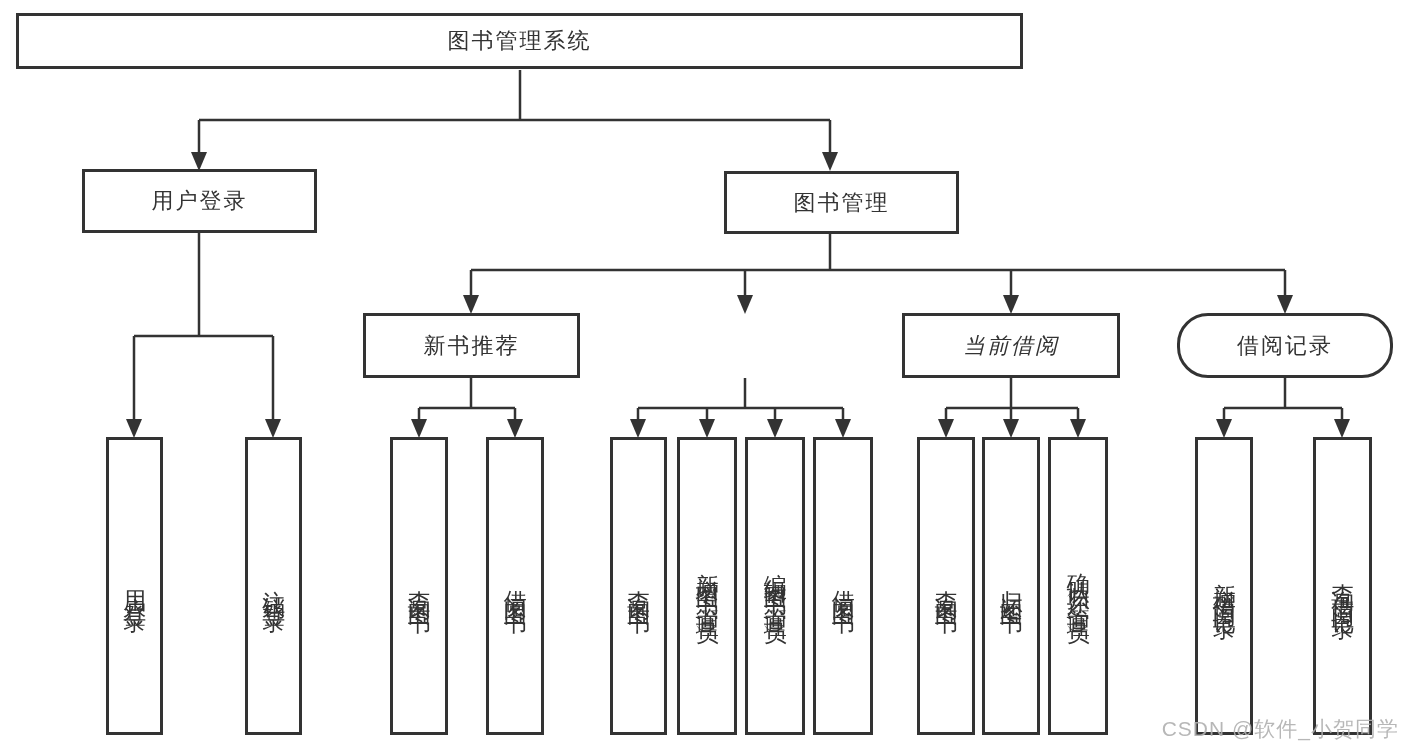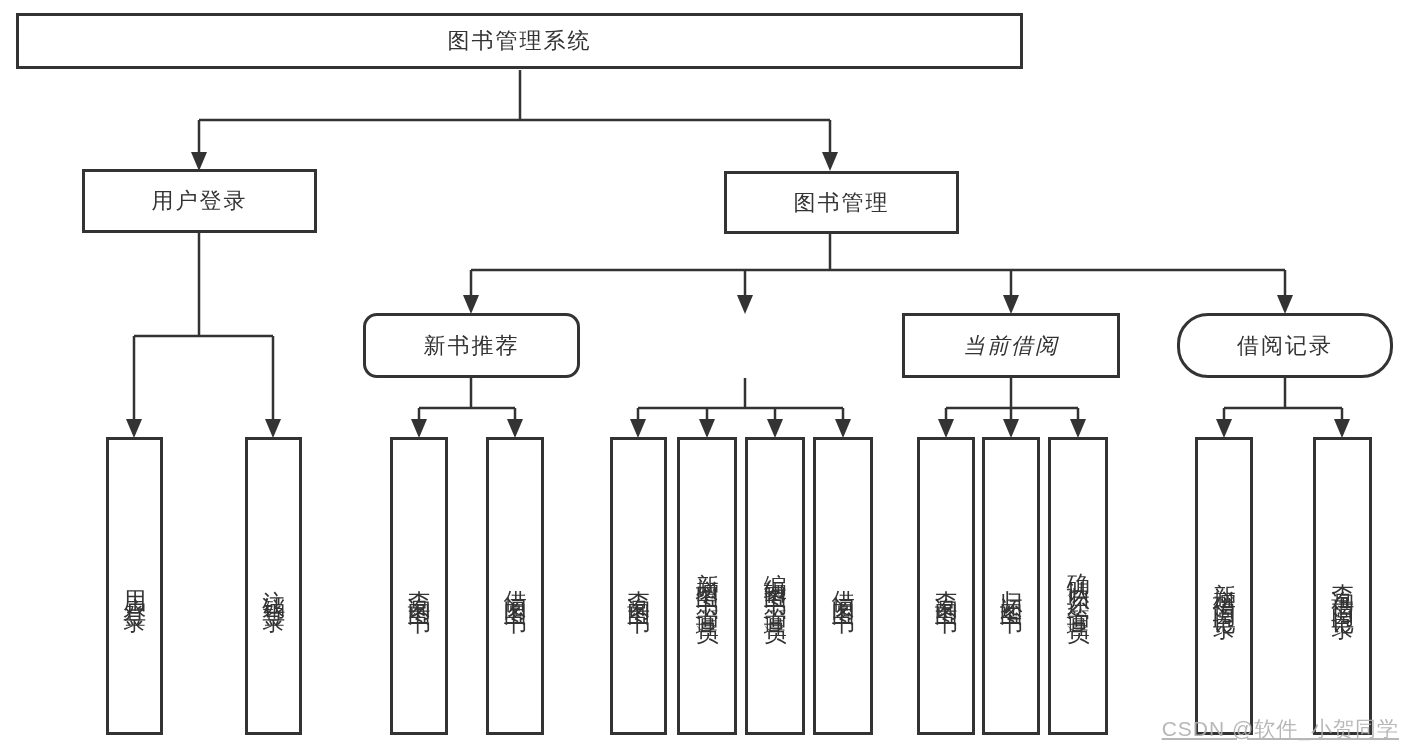--- a/index.html
+++ b/index.html
@@ -32,21 +32,20 @@
     white-space:normal;
   }
   .watermark{
     position:absolute;
     right:6px;bottom:4px;
     font-size:21px;
     color:#b0b0b0;
     letter-spacing:1px;
     z-index:3;
     opacity:.9;
-    text-decoration:underline;
   }
 </style>
 </head>
 <body>
 
 <div class="canvas">
 
   <svg class="connectors" width="1405" height="747" viewBox="0 0 1405 747">
     <g stroke="#333333" stroke-width="2.5" fill="none">
 
@@ -111,21 +110,21 @@
       <polygon points="1216,419 1232,419 1224,438"></polygon>
       <polygon points="1334,419 1350,419 1342,438"></polygon>
     </g>
   </svg>
 
   <div class="node" style="left:16px;top:13px;width:1007px;height:56px;">图书管理系统</div>
 
   <div class="node" style="left:82px;top:169px;width:235px;height:64px;">用户登录</div>
   <div class="node" style="left:712px;top:171px;width:235px;height:63px;margin-left:12px;">图书管理</div>
 
-  <div class="node" style="left:363px;top:313px;width:217px;height:65px;border-radius:14px;">新书推荐</div>
+  <div class="node" style="left:363px;top:313px;width:217px;height:65px;">新书推荐</div>
   <div class="node" style="left:902px;top:313px;width:218px;height:65px;font-style:italic;">当前借阅</div>
   <div class="node" style="left:1177px;top:313px;width:216px;height:65px;border-radius:31px;">借阅记录</div>
 
   <div class="node vnode" style="left:106px;top:437px;width:57px;height:298px;">用户登录</div>
   <div class="node vnode" style="left:245px;top:437px;width:57px;height:298px;">注销登录</div>
 
   <div class="node vnode" style="left:390px;top:437px;width:58px;height:298px;">查询图书</div>
   <div class="node vnode" style="left:486px;top:437px;width:58px;height:298px;">借阅图书</div>
 
   <div class="node vnode" style="left:610px;top:437px;width:57px;height:298px;">查询图书</div>

